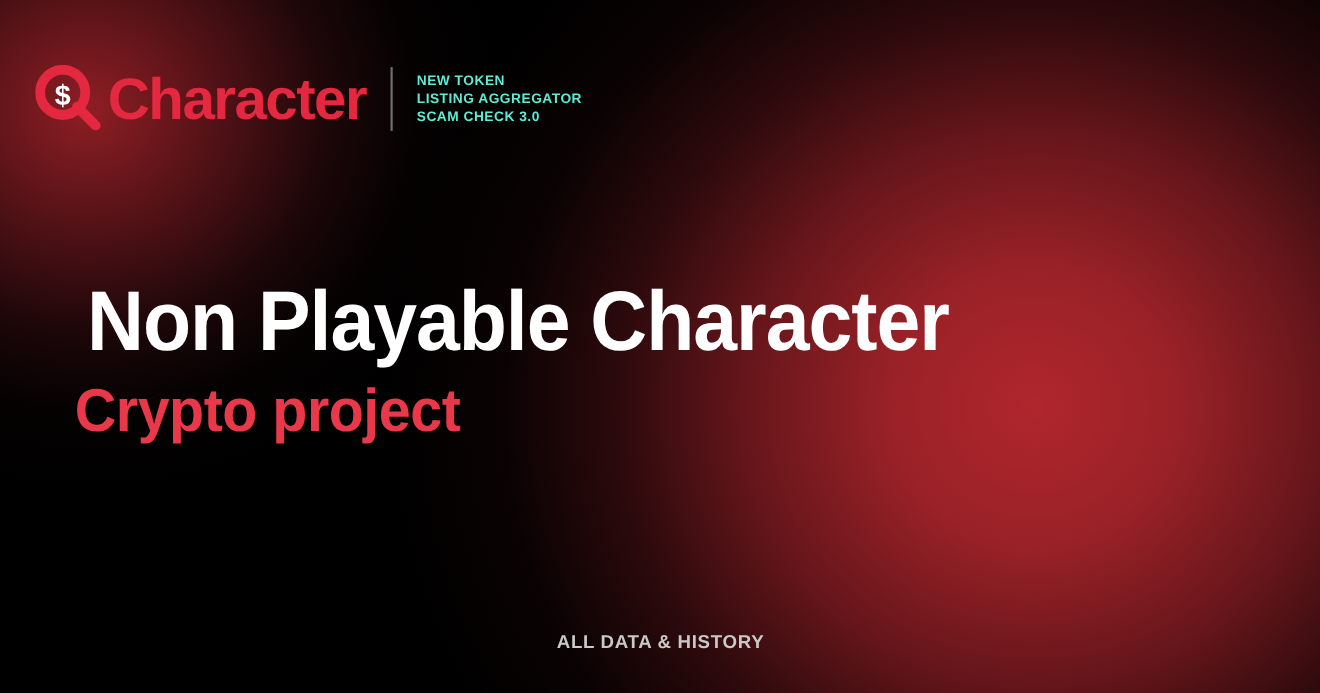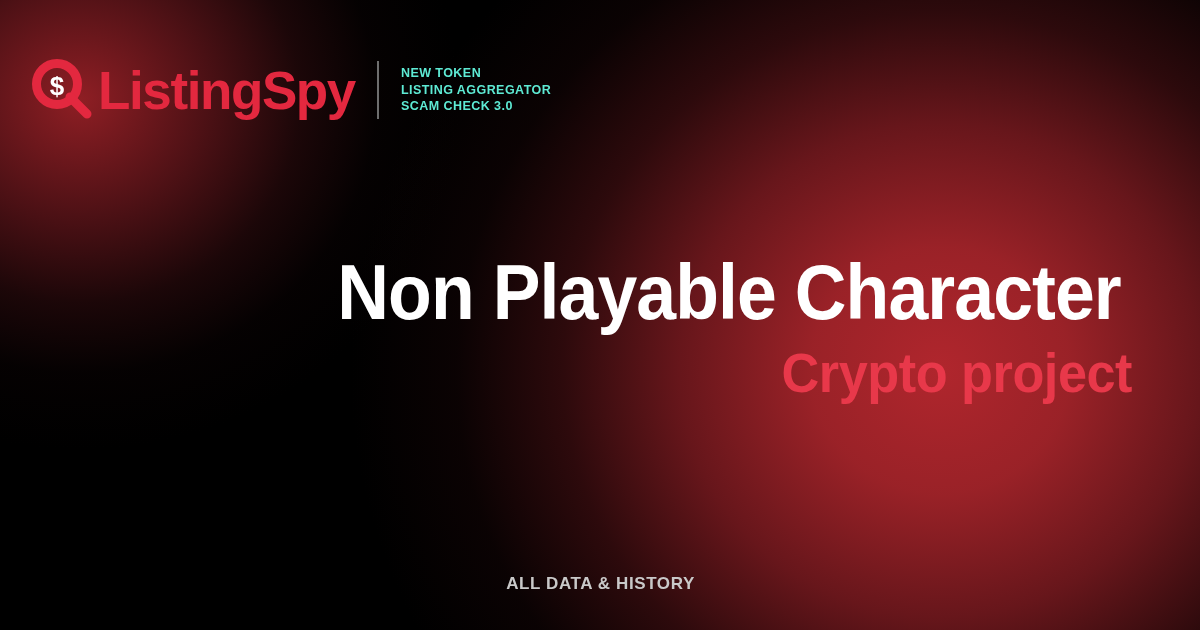--- a/index.html
+++ b/index.html
@@ -96,21 +96,21 @@
     text-transform: uppercase;
     white-space: nowrap;
   }
 
   
   #center-block {
     position: absolute;
     left: 0;
     right: 0;
     top: 248px;
-    text-align: right;
+    text-align: left;
   }
 
   #project-title {
     color: #ffffff;
     font-size: 77px;
     font-weight: bold;
     line-height: 88px;
     letter-spacing: -1px;
     margin: 0;
     padding: 0 40px;
@@ -156,21 +156,21 @@
   <div class="glow" id="glow-bottomright"></div>
 
   <div id="header">
 
     <svg id="logo-mark" viewBox="0 0 62 62" aria-hidden="true">
       <circle cx="25" cy="25" r="20.5" fill="none" stroke="#e3283f" stroke-width="9"></circle>
       <line x1="38" y1="38" x2="55" y2="55" stroke="#e3283f" stroke-width="9" stroke-linecap="round"></line>
       <text x="25" y="36" text-anchor="middle" font-family="Liberation Sans, sans-serif" font-size="26" font-weight="bold" fill="#ffffff">$</text>
     </svg>
 
-    <div id="wordmark">ListingSpy</div>
+    <div id="wordmark">Character</div>
 
     <div id="header-divider"></div>
 
     <div id="tagline">
       <div>NEW TOKEN</div>
       <div>LISTING AGGREGATOR</div>
       <div>SCAM CHECK 3.0</div>
     </div>
 
   </div>

